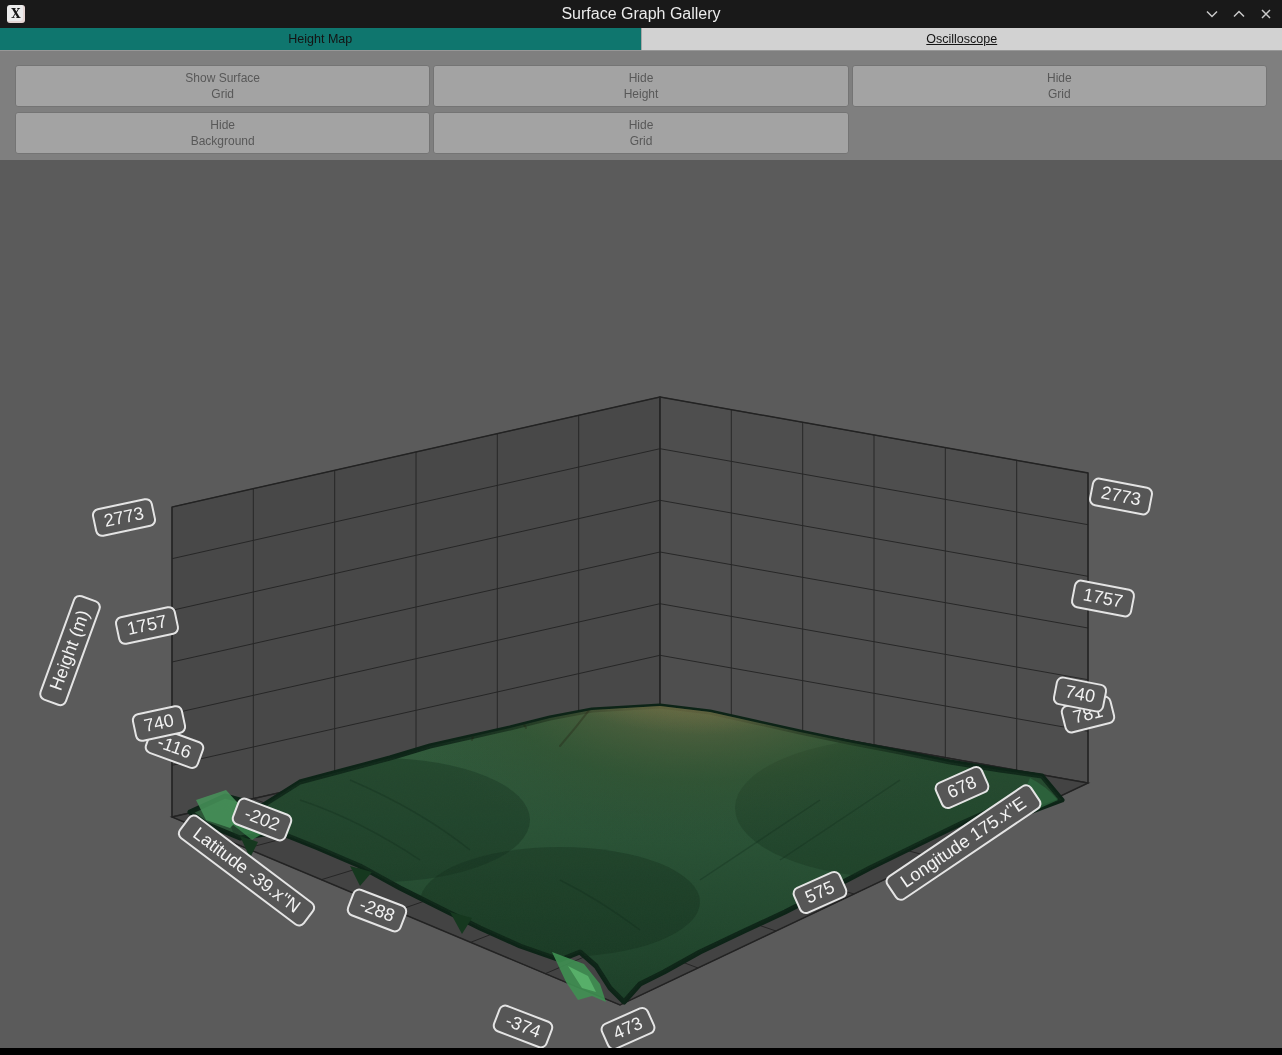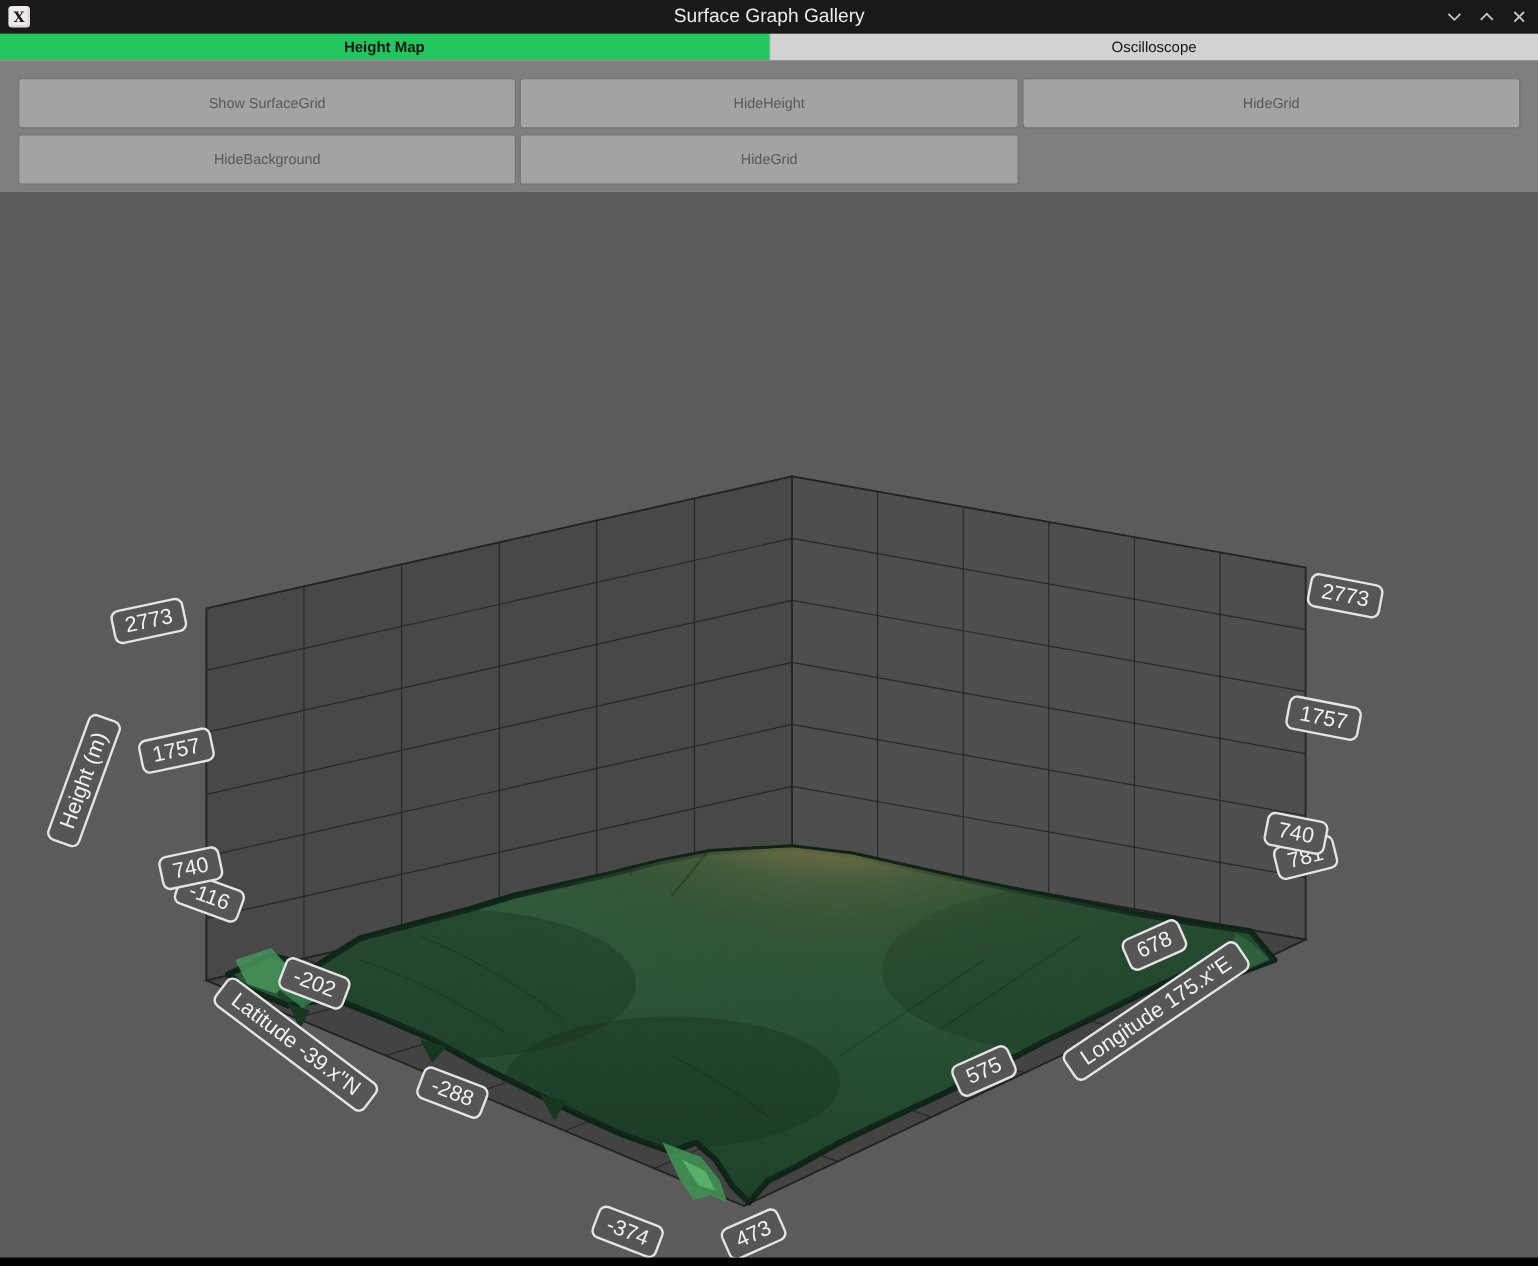--- a/index.html
+++ b/index.html
@@ -12,27 +12,27 @@
   .app-icon{position:absolute;left:7px;top:5px;width:18px;height:18px;background:#ececec;
     border-radius:3px;color:#141414;font:bold 12px "DejaVu Serif", serif;
     display:flex;align-items:center;justify-content:center;box-shadow:inset -2px -2px 0 #c24a3a22;}
   .win-title{flex:1;text-align:center;color:#ececec;font-size:16px;}
   .win-controls{position:absolute;right:6px;top:0;height:28px;display:flex;align-items:center;gap:7px;}
   .win-btn{width:20px;height:20px;display:flex;align-items:center;justify-content:center;cursor:pointer;}
   
   .tabbar{display:flex;height:22px;background:#d2d2d2;border-bottom:1px solid #979797;}
   .tab{flex:1;display:flex;align-items:center;justify-content:center;font-size:12.5px;color:#141414;
     background:#d2d2d2;border-right:1px solid #a6a6a6;cursor:pointer;}
-  .tab:last-child{border-right:none;}
-  .tab.active{background:#22c55e;font-weight:bold;}
+  .tab:last-child{border-right:none;text-decoration:underline;}
+  .tab.active{background:#0f766e;}
   
   .panel{height:109px;background:#7f7f7f;box-sizing:border-box;padding:14px 15px 0 15px;
     display:grid;grid-template-columns:1fr 1fr 1fr;grid-template-rows:42px 42px;gap:5px 3px;}
   .ctl{background:#a3a3a3;border:1px solid #747474;border-radius:3px;color:#585858;
-    font-family:inherit;font-size:12px;line-height:16.5px;display:flex;
+    font-family:inherit;font-size:12px;line-height:16.5px;display:flex;flex-direction:column;
     align-items:center;justify-content:center;padding:0;cursor:pointer;}
   
   .plot{position:absolute;left:0;top:160px;width:1282px;height:895px;background:#5b5b5b;overflow:hidden;}
   .plot svg{position:absolute;left:0;top:0;}
   .label-box{position:absolute;border:2px solid #e4e4e4;border-radius:7px;padding:2px 9px;
     font-size:18px;color:#f2f2f2;background:#565656;white-space:nowrap;z-index:2;transform-origin:center;}
   .label-box.behind{z-index:1;}
   .label-box.title-box{padding:2px 12px;}
   .bottom-strip{position:absolute;left:0;bottom:0;width:100%;height:7px;background:#000;z-index:10;}
 </style>

